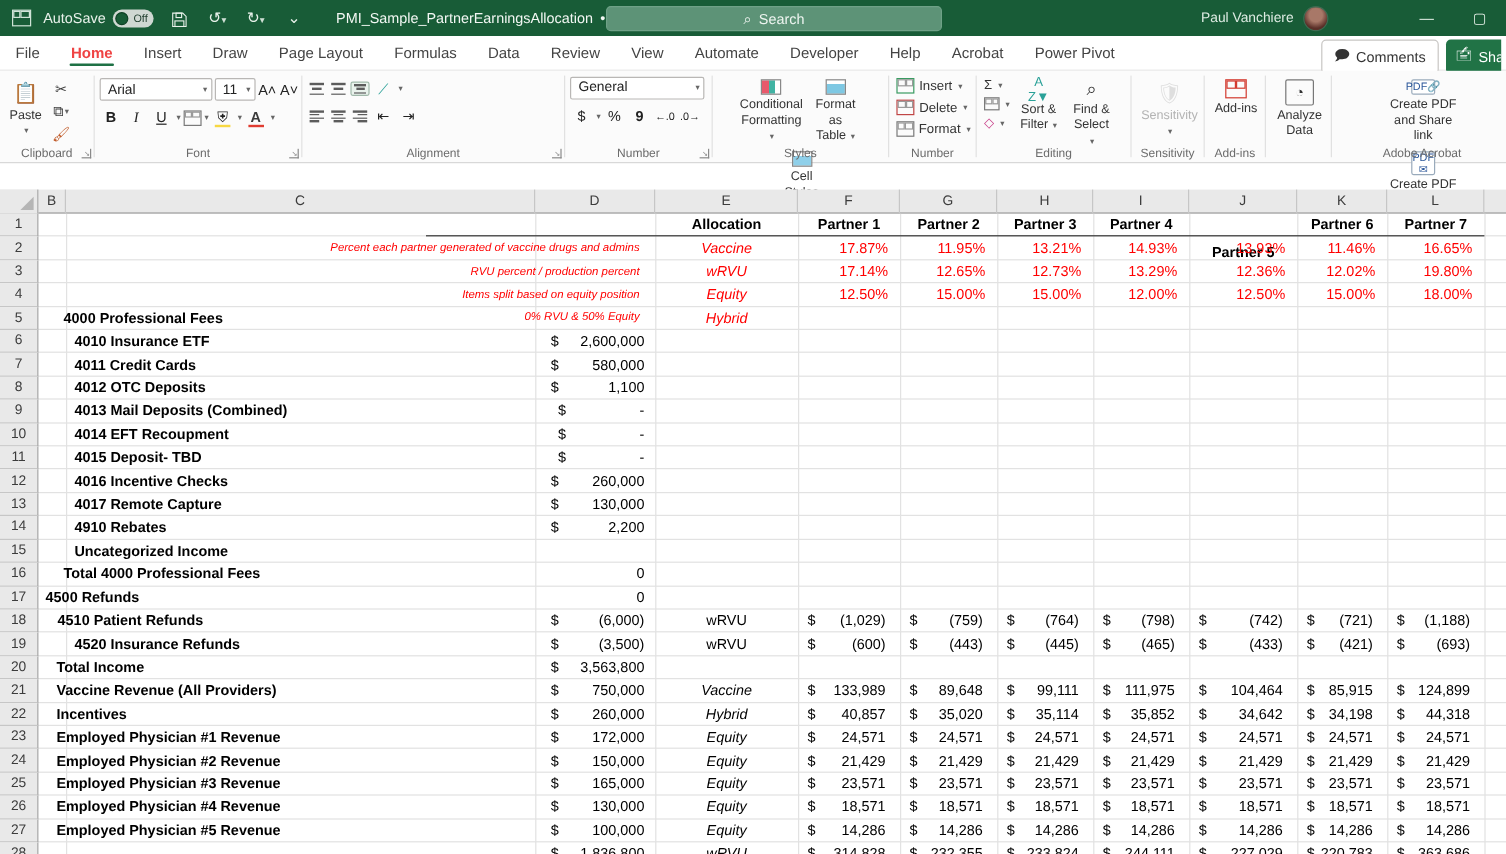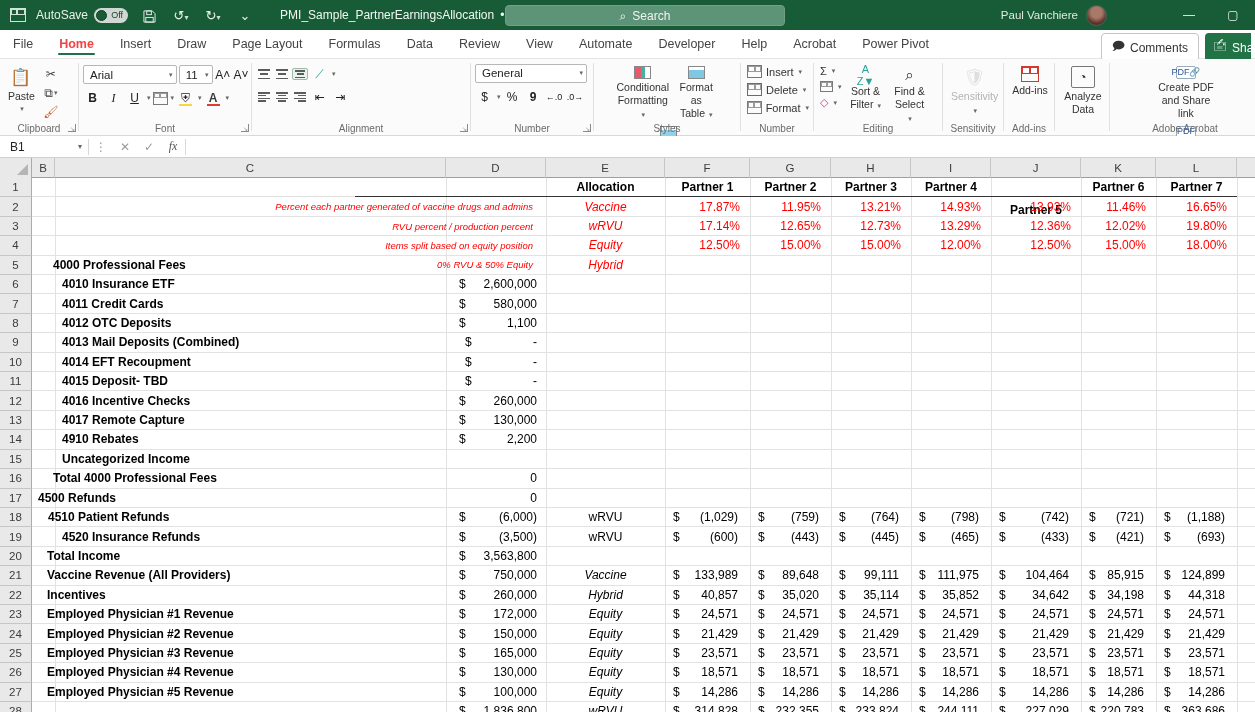--- a/index.html
+++ b/index.html
@@ -422,33 +422,20 @@
         <span class="bl"><span>Create PDF</span><br><span>and Share link</span></span>
       </span>
       <span class="bigbtn" style="width:74px;">
         <span class="pdf-ico">PDF✉</span>
         <span class="bl"><span>Create PDF and</span><br><span>Share via Outlook</span></span>
       </span>
       <span class="group-label">Adobe Acrobat</span>
     </div>
   </div>
 
-  <div class="fbar">
-    <div class="namebox">
-        <span>B1</span>
-        <span class="nb-caret">▾</span>
-      </div>
-    <div class="fbar-sep"></div>
-    <div class="fbtn">⋮</div>
-    <div class="fbtn">✕</div>
-    <div class="fbtn">✓</div>
-    <div class="fbtn fx">fx</div>
-    <div class="fbar-sep"></div>
-    <div class="finput"></div>
-  </div>
 
   <div class="sheet">
     <div class="colhdr" id="colhdr">
       <div class="corner"></div>
     <div class="hcell" style="left: 32px; width: 23px;">B</div>
         <div class="hcell" style="left: 55px; width: 391px;">C</div>
         <div class="hcell" style="left: 446px; width: 100px;">D</div>
         <div class="hcell" style="left: 546px; width: 119px;">E</div>
         <div class="hcell" style="left: 665px; width: 85px;">F</div>
         <div class="hcell" style="left: 750px; width: 81px;">G</div>

